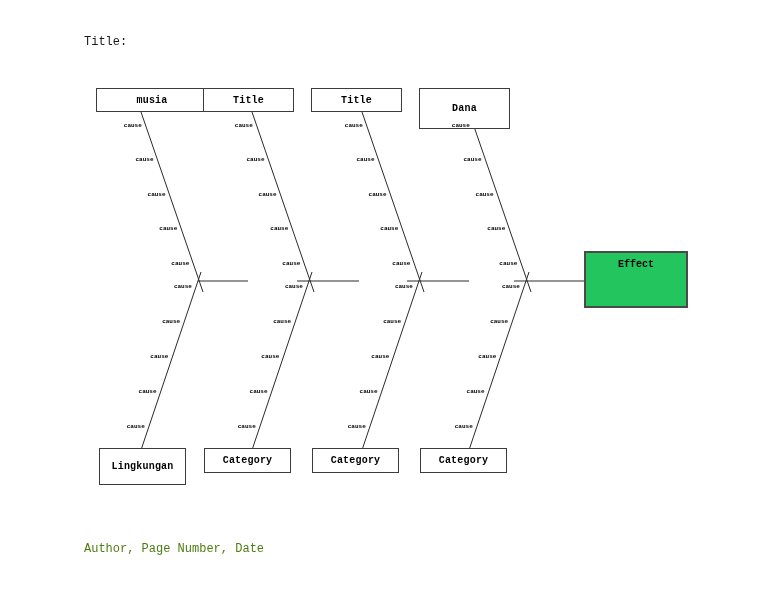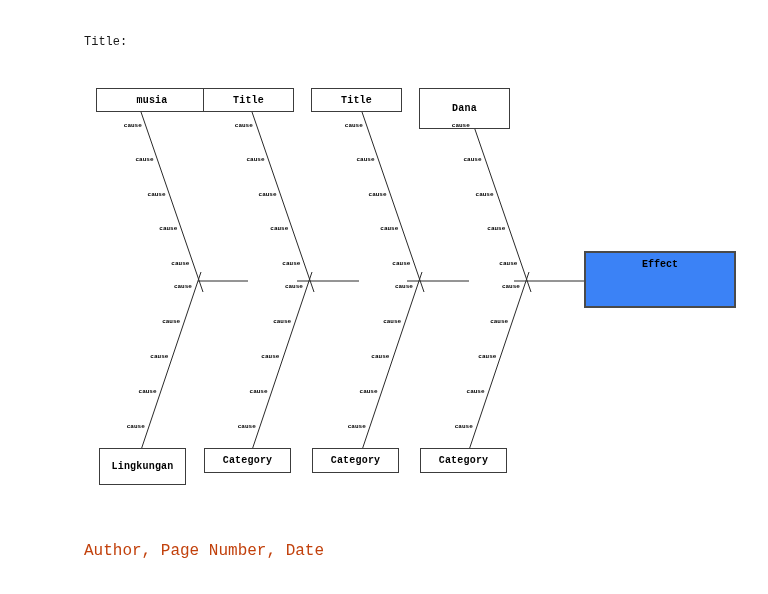--- a/index.html
+++ b/index.html
@@ -17,22 +17,22 @@
     position: absolute;
     left: 68px;
     top: 35px;
     font-size: 12px;
     color: #1a1a1a;
   }
   .footer-text {
     position: absolute;
     left: 68px;
     top: 542px;
-    font-size: 16px;
-    color: #c2410c;
+    font-size: 12px;
+    color: #4d7c0f;
   }
   #bone-svg {
     position: absolute;
     left: 0; top: 0;
     width: 768px; height: 594px;
   }
   .cat-box {
     position: absolute;
     border: 1px solid #3c3c3c;
     background: #ffffff;
@@ -42,24 +42,24 @@
     font-weight: bold;
     font-size: 10px;
     letter-spacing: 0.2px;
     color: #000;
     box-sizing: border-box;
   }
   .effect-box {
     position: absolute;
     left: 568px;
     top: 251px;
-    width: 152px;
+    width: 104px;
     height: 57px;
     border: 2px solid #4a4a4a;
-    background: #3b82f6;
+    background: #22c55e;
     box-sizing: border-box;
     display: flex;
     justify-content: center;
     align-items: flex-start;
     padding-top: 6px;
     font-weight: bold;
     font-size: 10px;
     color: #000;
   }
   .cause-label {

